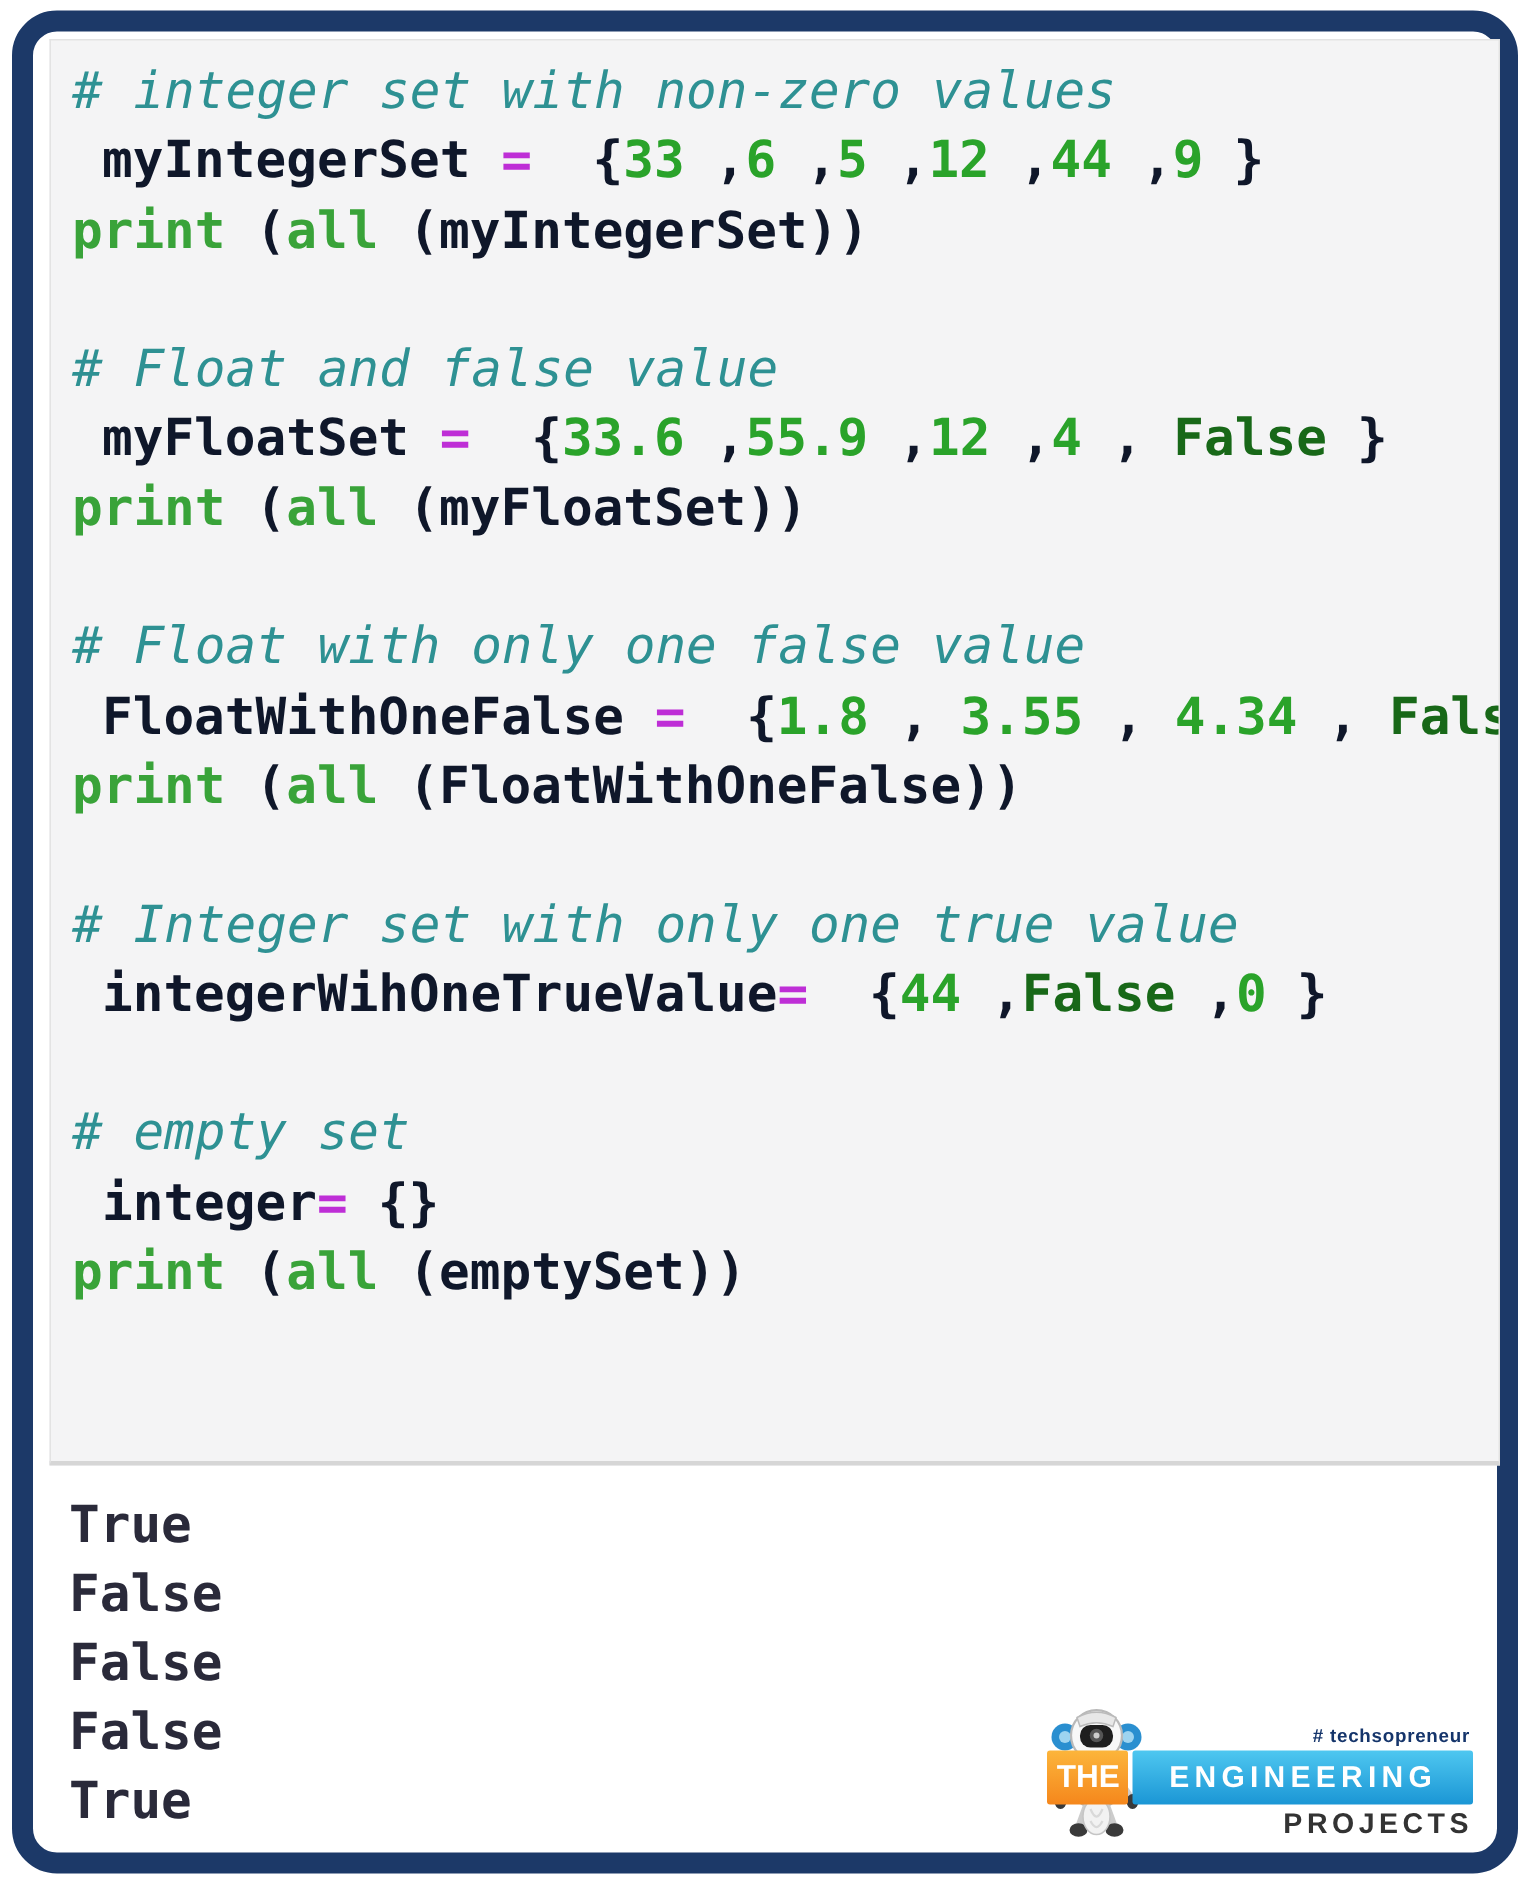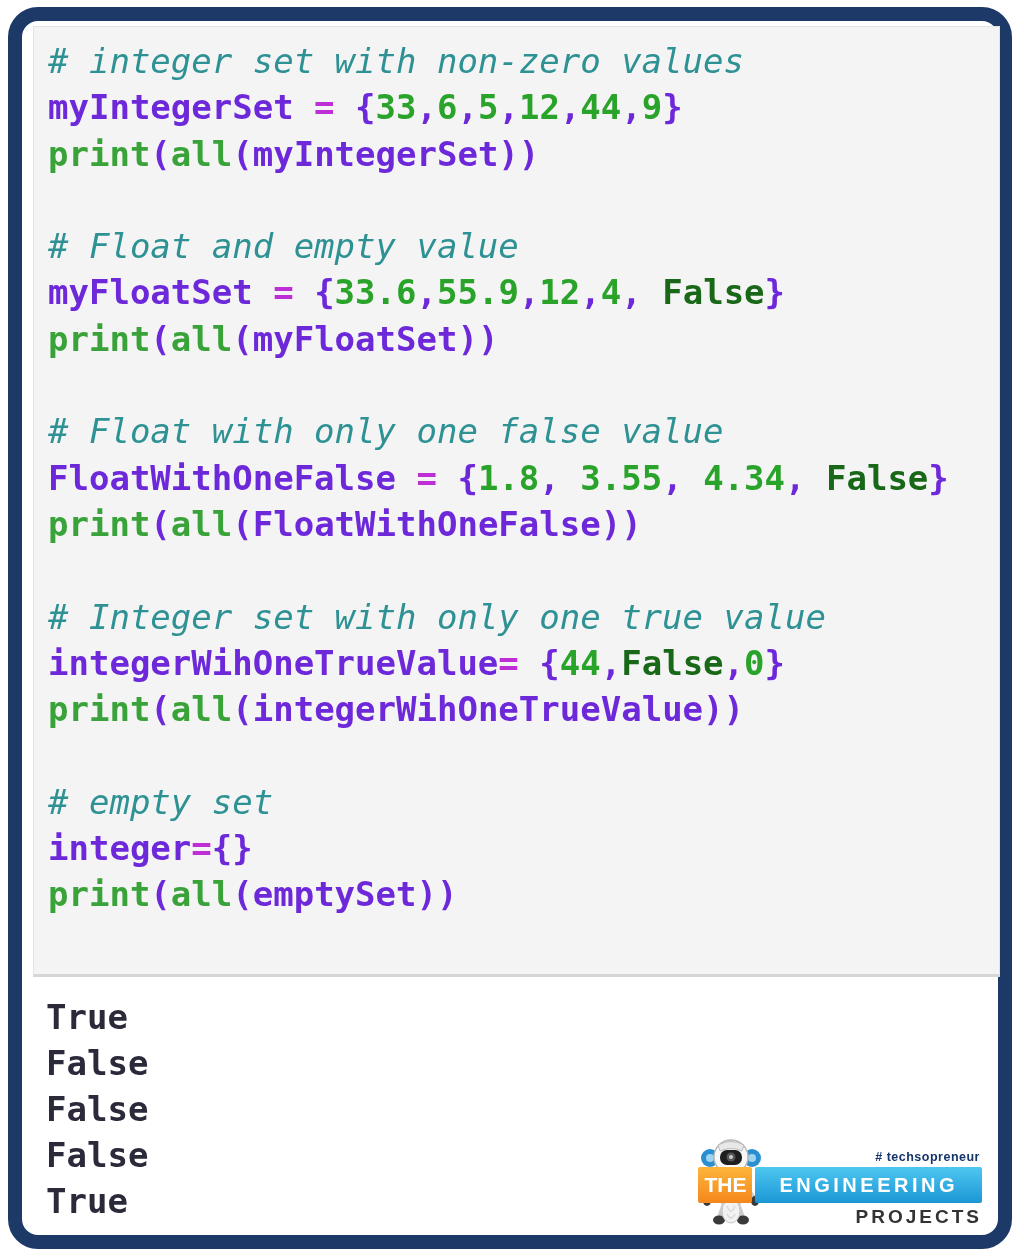--- a/index.html
+++ b/index.html
@@ -12,21 +12,21 @@
            border:14px solid #1c3968; border-radius:30px; background:#ffffff; }
 
   .code-panel { position:absolute; left:33px; top:26px; width:967px; height:951px;
                 background:#f4f4f5; border:1px solid #e3e3e3; border-bottom:3px solid #d6d6d6;
                 padding:11px 0 0 14px; overflow:hidden; }
 
   .code-line { height:46.3px; line-height:46.3px; white-space:pre;
                font-size:34px; font-weight:600; color:#26242f; }
 
   .tok-comment { color:#2e9193; font-style:italic; font-weight:normal; }
-  .tok-plain   { color:#6d28d9; }
+  .tok-plain   { color:#0f172a;margin-left:20px; }
   .tok-op      { color:#be2ed6; font-weight:700; }
   .tok-num     { color:#2aa32a; }
   .tok-func    { color:#39a339; }
   .tok-kw      { color:#186818; font-weight:700; }
 
   .output-area { position:absolute; left:46px; top:994px; width:600px; }
   .output-line { height:46px; line-height:46px; white-space:pre;
                  font-size:34px; font-weight:600; color:#2a2a3a; }
 
   .logo { position:absolute; left:700px; top:1128px; width:282px; height:100px;
@@ -51,31 +51,30 @@
 
 <div class="stage">
   <div class="frame"></div>
 
   <div class="code-panel">
     <div id="code-lines">
         <div class="code-line"><span class="tok-comment"># integer set with non-zero values</span></div>
         <div class="code-line"><span class="tok-plain">myIntegerSet </span><span class="tok-op">=</span><span class="tok-plain"> {</span><span class="tok-num">33</span><span class="tok-plain">,</span><span class="tok-num">6</span><span class="tok-plain">,</span><span class="tok-num">5</span><span class="tok-plain">,</span><span class="tok-num">12</span><span class="tok-plain">,</span><span class="tok-num">44</span><span class="tok-plain">,</span><span class="tok-num">9</span><span class="tok-plain">}</span></div>
         <div class="code-line"><span class="tok-func">print</span><span class="tok-plain">(</span><span class="tok-func">all</span><span class="tok-plain">(myIntegerSet))</span></div>
         <div class="code-line">&nbsp;</div>
-        <div class="code-line"><span class="tok-comment"># Float and empty value</span></div>
+        <div class="code-line"><span class="tok-comment"># Float and false value</span></div>
         <div class="code-line"><span class="tok-plain">myFloatSet </span><span class="tok-op">=</span><span class="tok-plain"> {</span><span class="tok-num">33.6</span><span class="tok-plain">,</span><span class="tok-num">55.9</span><span class="tok-plain">,</span><span class="tok-num">12</span><span class="tok-plain">,</span><span class="tok-num">4</span><span class="tok-plain">, </span><span class="tok-kw">False</span><span class="tok-plain">}</span></div>
         <div class="code-line"><span class="tok-func">print</span><span class="tok-plain">(</span><span class="tok-func">all</span><span class="tok-plain">(myFloatSet))</span></div>
         <div class="code-line">&nbsp;</div>
         <div class="code-line"><span class="tok-comment"># Float with only one false value</span></div>
         <div class="code-line"><span class="tok-plain">FloatWithOneFalse </span><span class="tok-op">=</span><span class="tok-plain"> {</span><span class="tok-num">1.8</span><span class="tok-plain">, </span><span class="tok-num">3.55</span><span class="tok-plain">, </span><span class="tok-num">4.34</span><span class="tok-plain">, </span><span class="tok-kw">False</span><span class="tok-plain">}</span></div>
         <div class="code-line"><span class="tok-func">print</span><span class="tok-plain">(</span><span class="tok-func">all</span><span class="tok-plain">(FloatWithOneFalse))</span></div>
         <div class="code-line">&nbsp;</div>
         <div class="code-line"><span class="tok-comment"># Integer set with only one true value</span></div>
         <div class="code-line"><span class="tok-plain">integerWihOneTrueValue</span><span class="tok-op">=</span><span class="tok-plain"> {</span><span class="tok-num">44</span><span class="tok-plain">,</span><span class="tok-kw">False</span><span class="tok-plain">,</span><span class="tok-num">0</span><span class="tok-plain">}</span></div>
-        <div class="code-line"><span class="tok-func">print</span><span class="tok-plain">(</span><span class="tok-func">all</span><span class="tok-plain">(integerWihOneTrueValue))</span></div>
         <div class="code-line">&nbsp;</div>
         <div class="code-line"><span class="tok-comment"># empty set</span></div>
         <div class="code-line"><span class="tok-plain">integer</span><span class="tok-op">=</span><span class="tok-plain">{}</span></div>
         <div class="code-line"><span class="tok-func">print</span><span class="tok-plain">(</span><span class="tok-func">all</span><span class="tok-plain">(emptySet))</span></div>
       </div>
   </div>
 
   <div class="output-area">
     <div id="output-lines">
         <div class="output-line">True</div>

